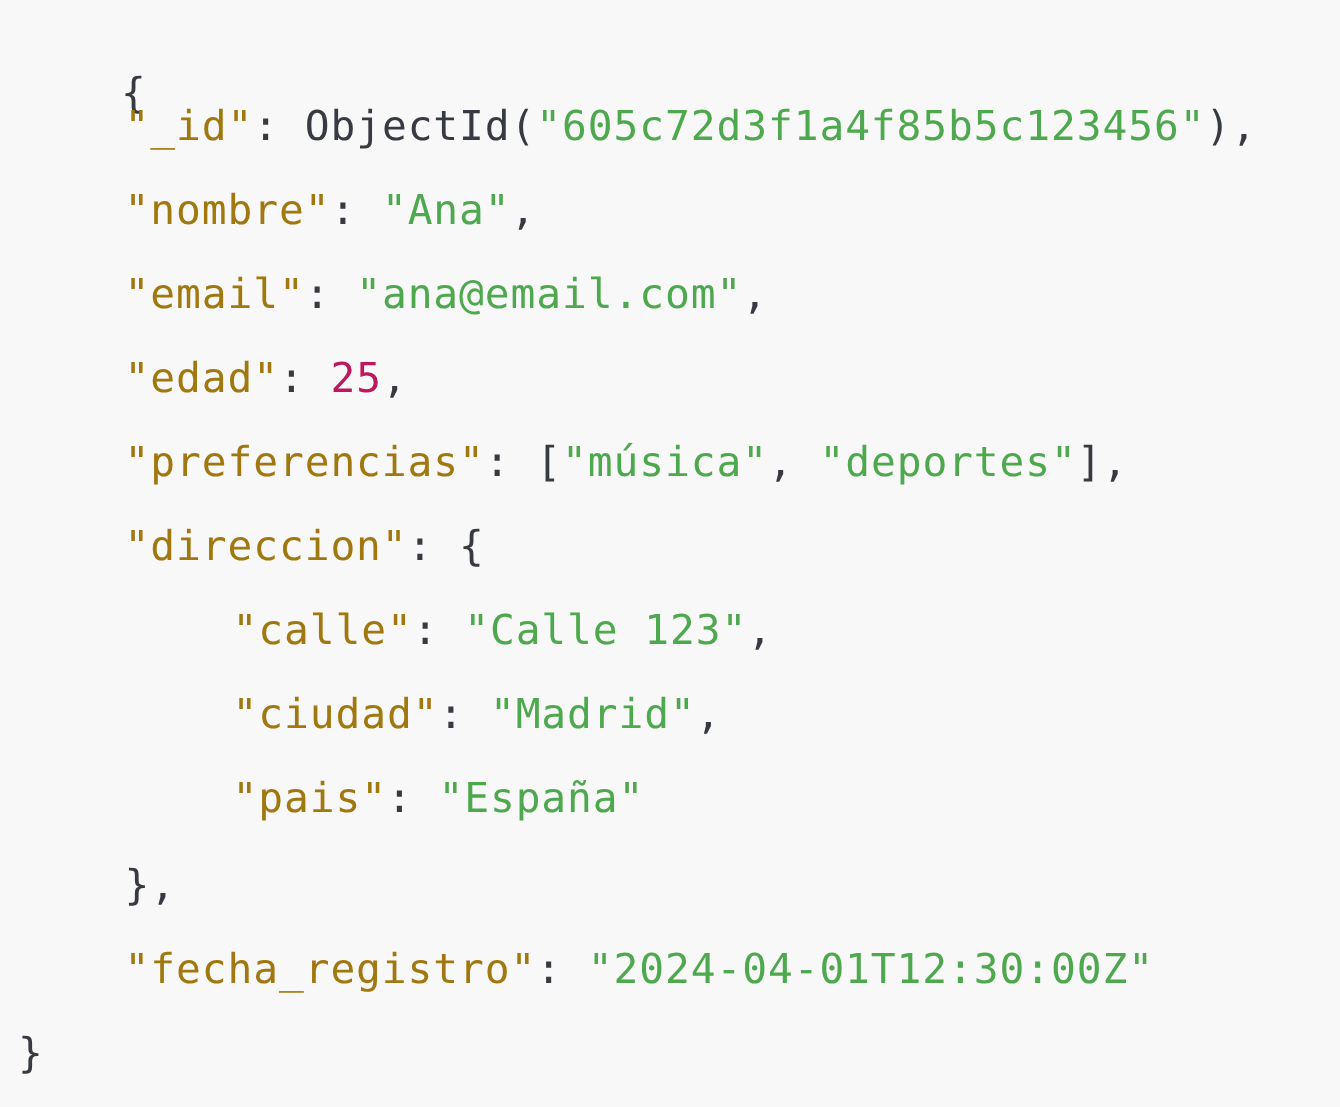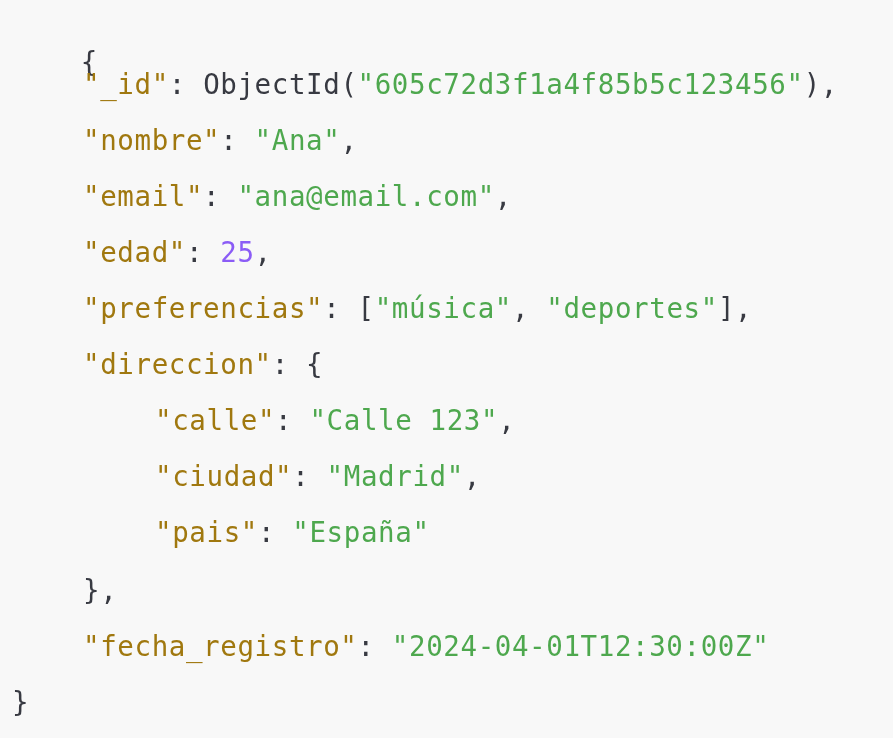--- a/index.html
+++ b/index.html
@@ -14,21 +14,21 @@
       color: #383a42;
       letter-spacing: 0.6px;
     }
     .line {
       position: absolute;
       white-space: pre;
       line-height: 34px;
     }
     .key { color: #a0780f; }
     .str { color: #4ea84e; }
-    .num { color: #8b5cf6; }
+    .num { color: #be185d; }
     .pun { color: #383a42; }
   </style>
 </head>
 <body>
 
 <div class="code">
 
   <div class="line" style="left:12px; top:11px;">
     <span class="pun">{</span>
   </div>

